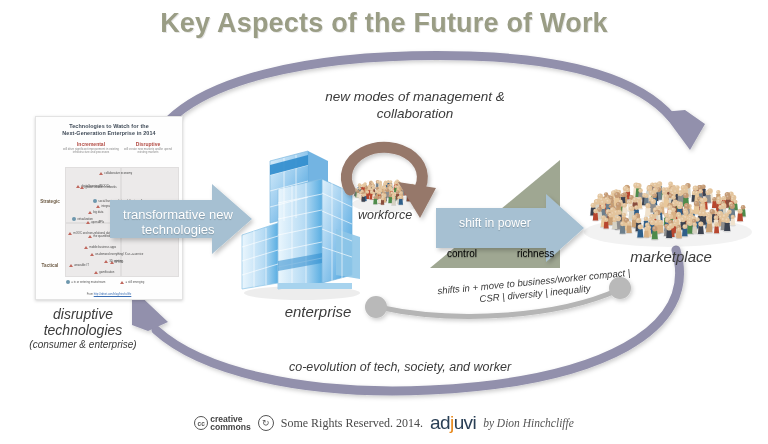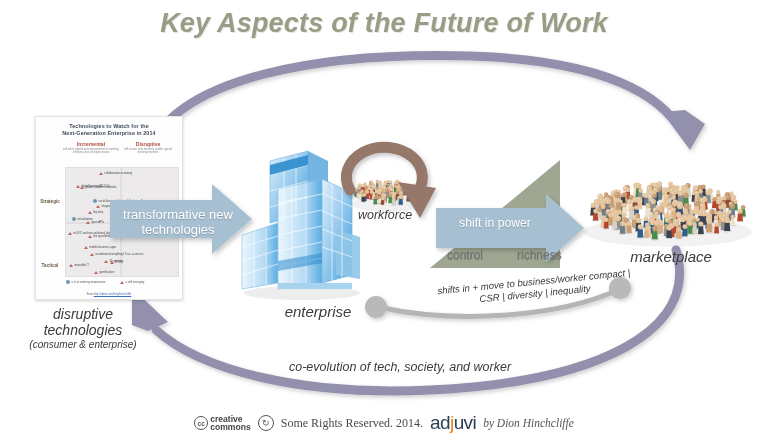--- a/index.html
+++ b/index.html
@@ -5,21 +5,20 @@
   html,body{margin:0;padding:0;background:#ffffff;}
   body{width:768px;height:444px;overflow:hidden;font-family:"Liberation Sans",sans-serif;}
   #stage{position:relative;width:768px;height:444px;background:#fff;}
 
   
   .title{
     position:absolute;left:0;top:8px;width:768px;text-align:center;
     font-family:"Liberation Sans",sans-serif;font-weight:bold;font-size:27px;
     color:#9a9d85;letter-spacing:.2px;
     text-shadow:1px 1px 0 rgba(0,0,0,.10);
-    font-style:italic;
   }
 
   
   .layer{position:absolute;left:0;top:0;width:768px;height:444px;}
   .layer.under{z-index:1}
   .layer.over{z-index:6}
 
   
   .slide{
     position:absolute;left:35px;top:116px;width:146px;height:182px;
@@ -95,21 +94,21 @@
 
   
   .arrowtext{
     position:absolute;z-index:8;color:#ffffff;text-align:center;
     text-shadow:0 1px 1px rgba(0,0,0,.22);
   }
   .at-transform{left:122px;top:207px;width:112px;font-size:13px;line-height:15px;}
   .at-shift{left:440px;top:216px;width:110px;font-size:12.2px;}
 
   .tri-label{
-    position:absolute;z-index:8;color:#737373;font-size:12px;
+    position:absolute;z-index:8;color:#000000;font-size:10px;
     text-shadow:0 1px 1px rgba(0,0,0,.25);
   }
   .tl-control{left:447px;top:248px;}
   .tl-rich{left:517px;top:248px;}
 
   
   .footer{
     position:absolute;left:0;top:408px;width:768px;height:30px;z-index:9;
     display:flex;align-items:center;justify-content:center;gap:7px;
   }
@@ -2285,20 +2284,21 @@
       <path d="M 350,190 A 38,30 0 1 1 414,196" fill="none" stroke="#96786b" stroke-width="11" stroke-linecap="round"></path>
       <polygon points="398,182 436,188 420,218" fill="#96786b"></polygon>
     </g>
   </svg>
 
   <div class="arrowtext at-transform">transformative new technologies</div>
   <div class="arrowtext at-shift">shift in power</div>
   <div class="tri-label tl-control">control</div>
   <div class="tri-label tl-rich">richness</div>
 
+  <div class="txt-newmodes">new modes of management &amp; collaboration</div>
   <div class="txt-shifts">shifts in + move to business/worker compact | CSR | diversity | inequality</div>
   <div class="txt-coevo">co-evolution of tech, society, and worker</div>
 
   <div class="lbl lbl-disruptive">
     <span>disruptive technologies</span>
     <span class="sub">(consumer &amp; enterprise)</span>
   </div>
   <div class="lbl lbl-enterprise">enterprise</div>
   <div class="lbl lbl-workforce">workforce</div>
   <div class="lbl lbl-marketplace">marketplace</div>

